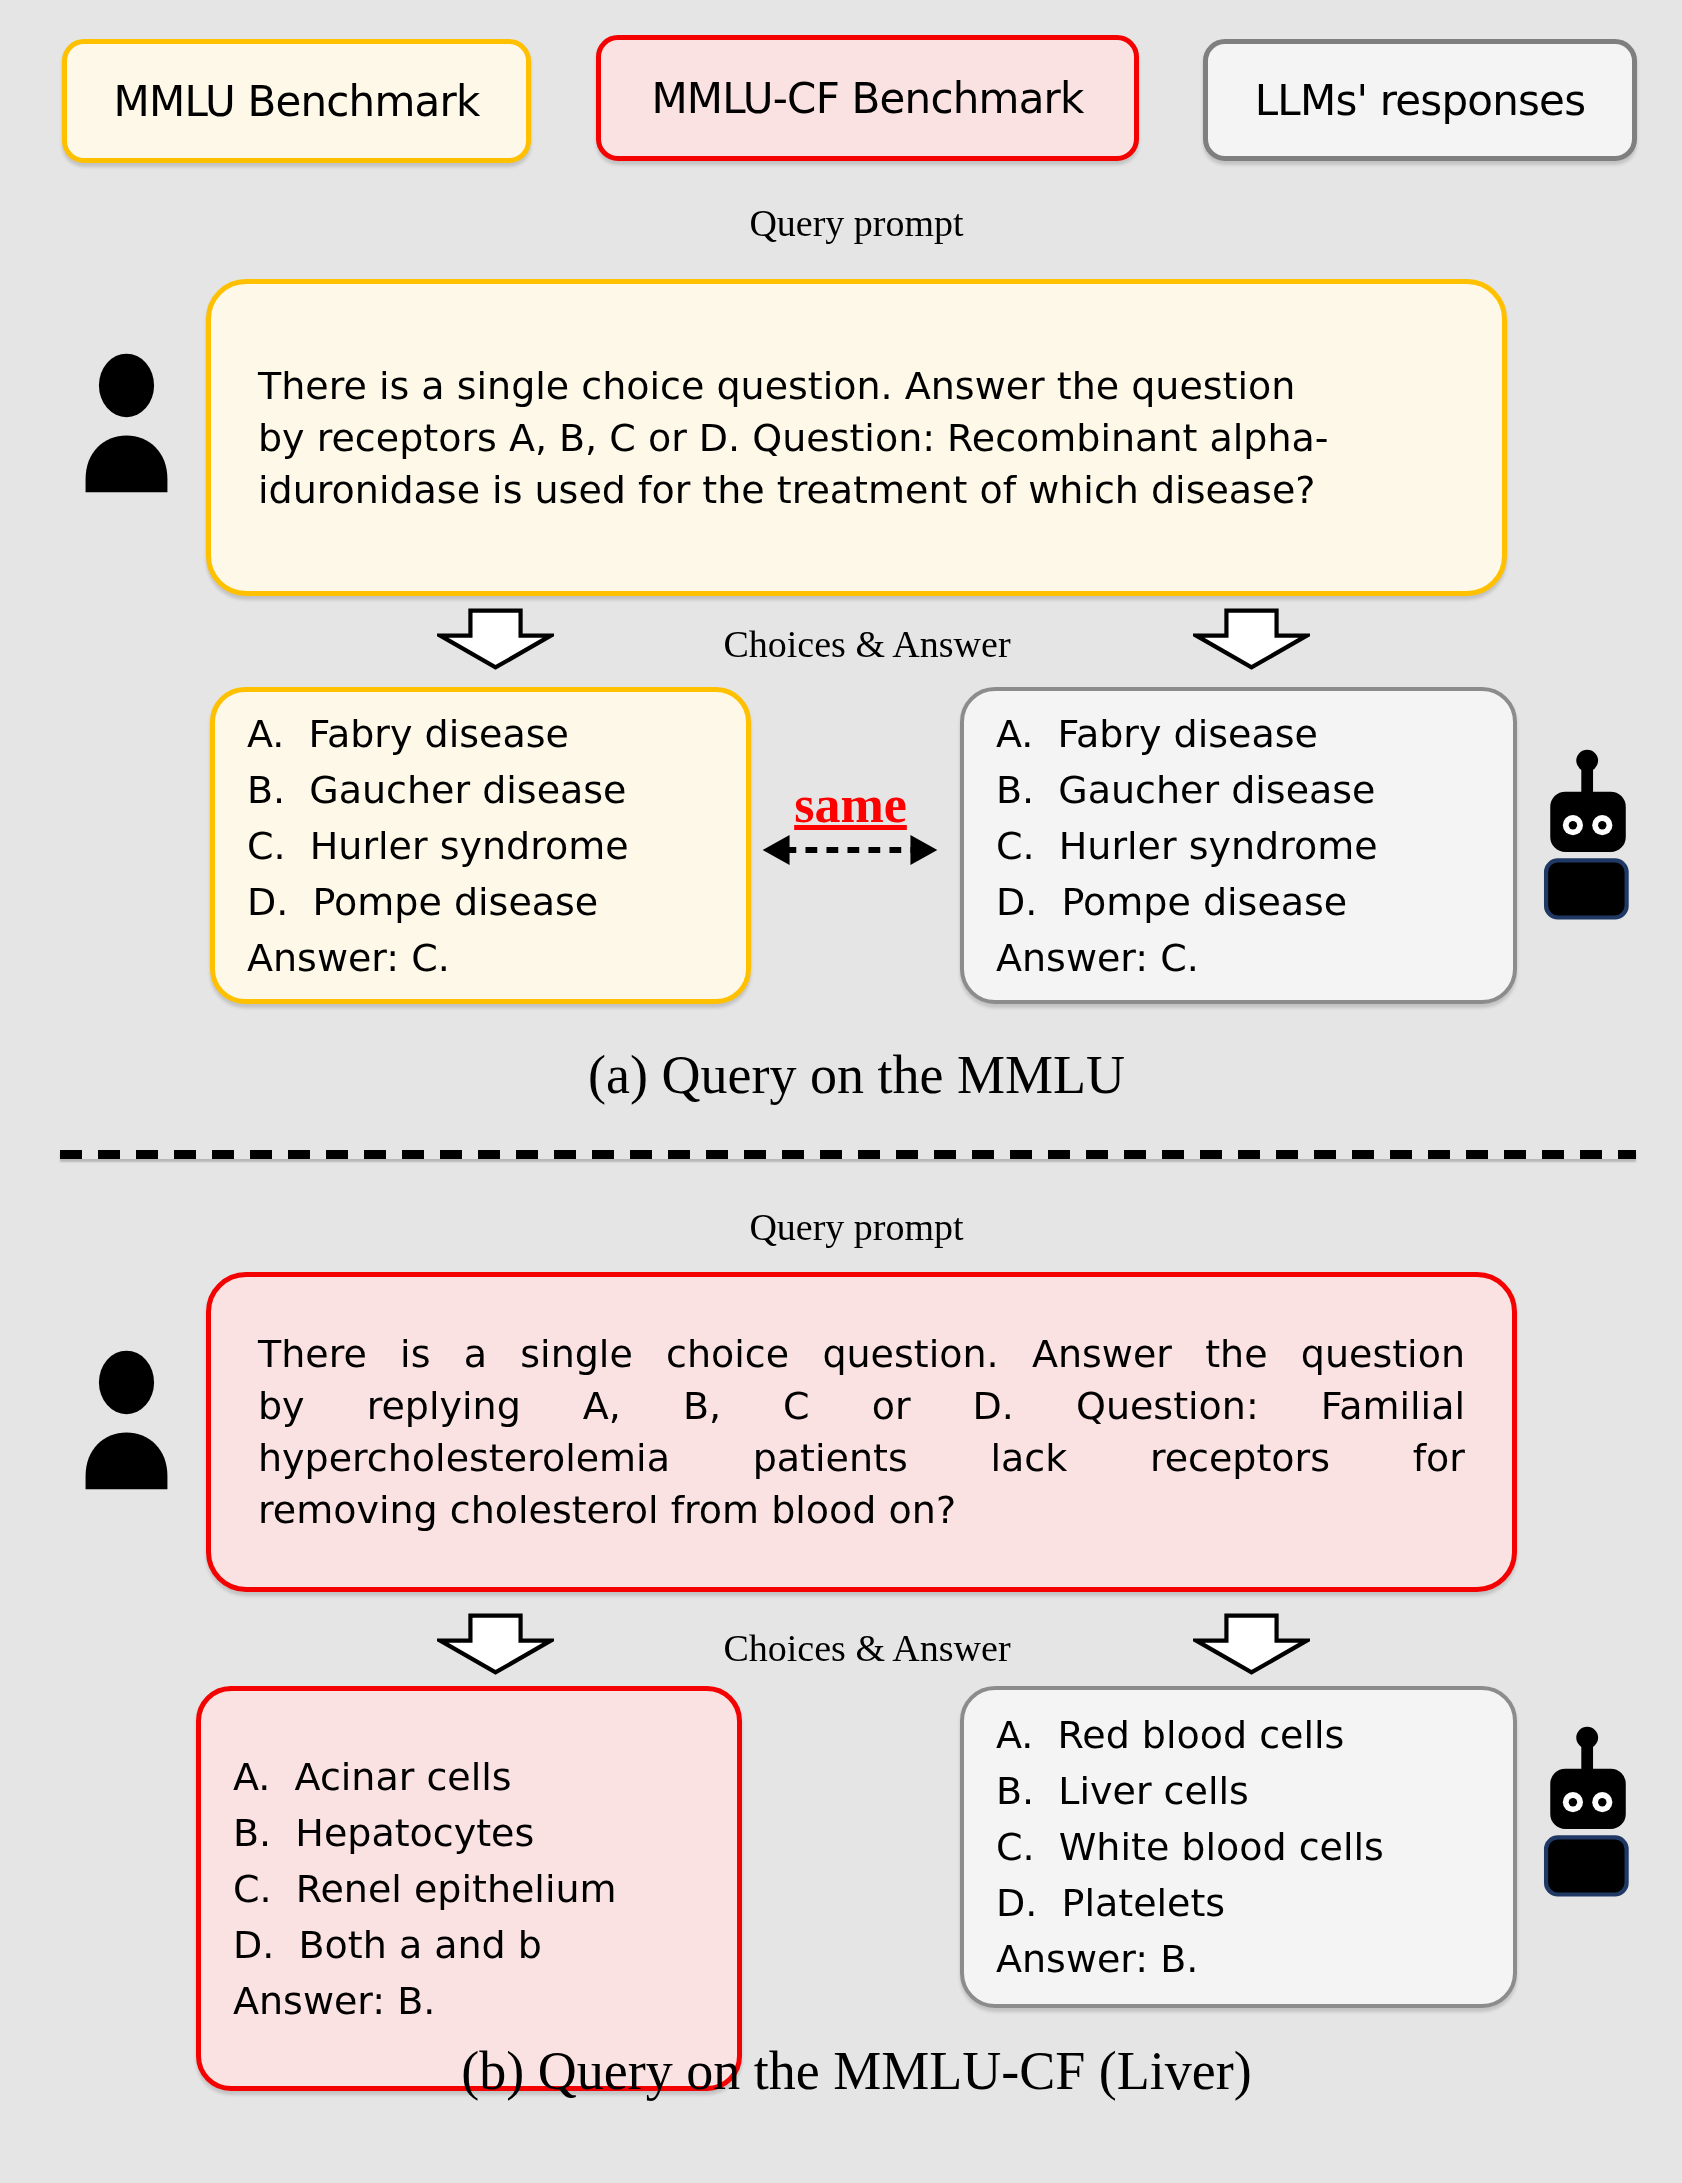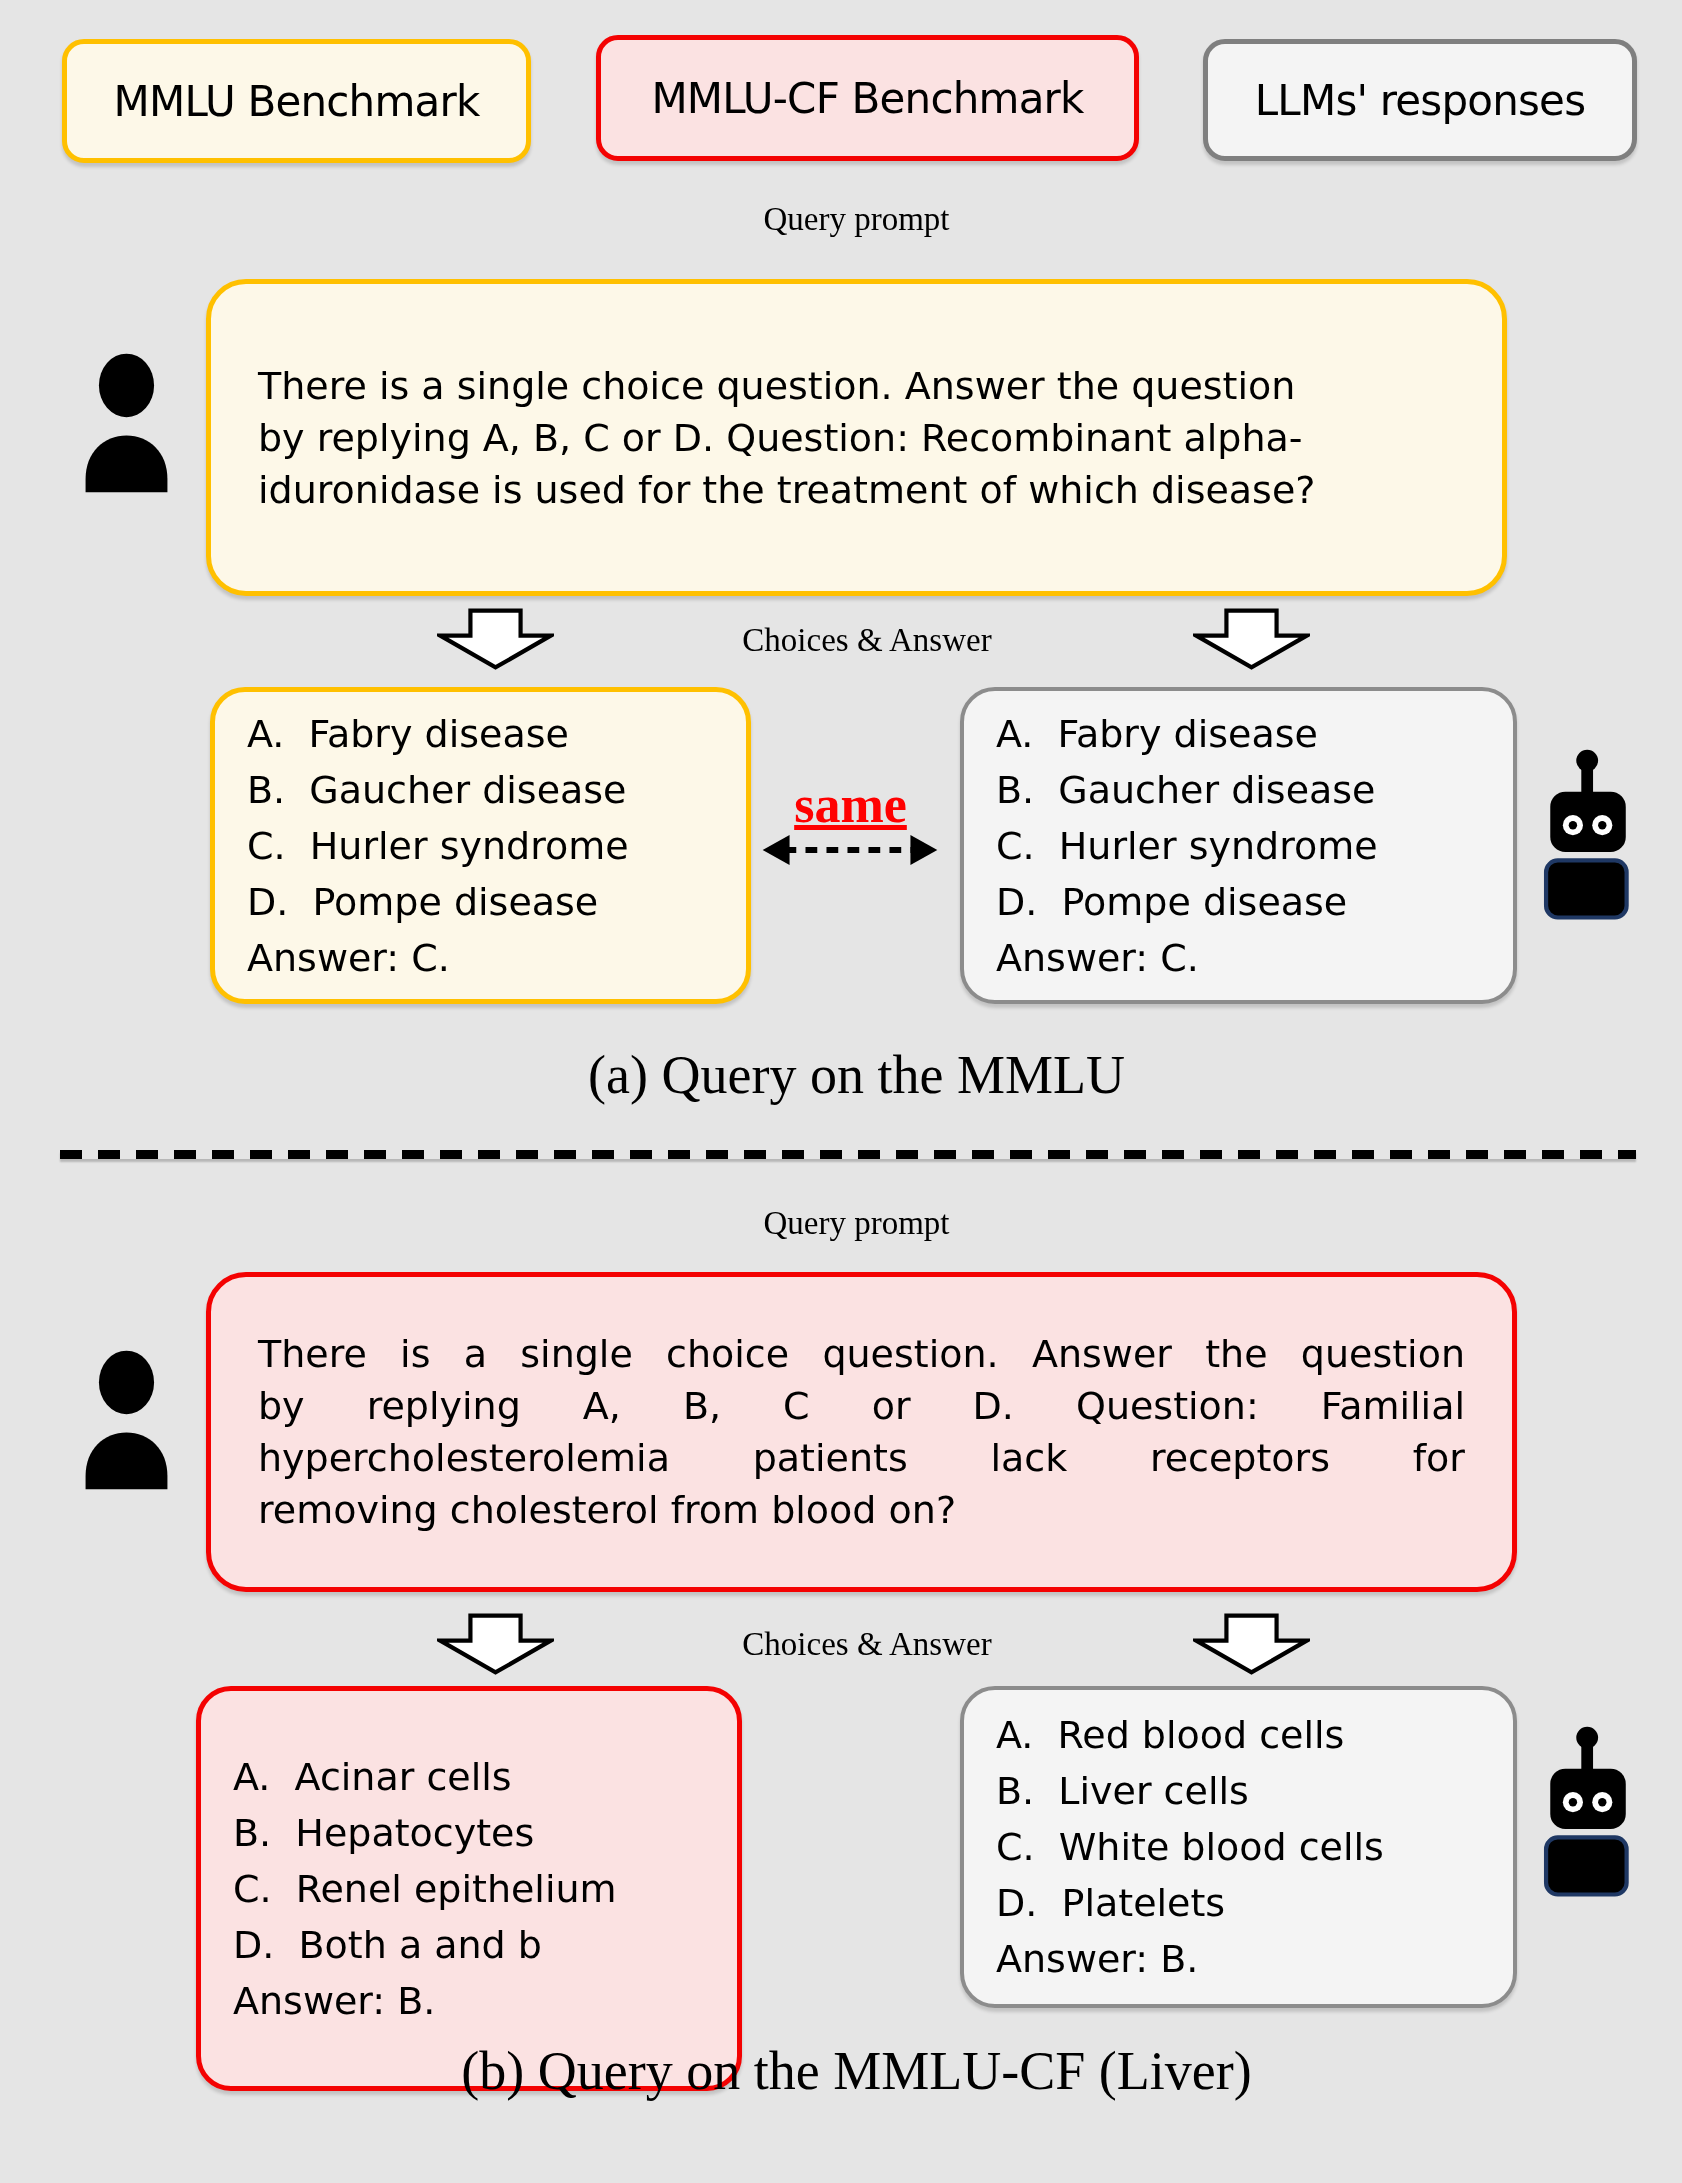--- a/index.html
+++ b/index.html
@@ -24,21 +24,21 @@
   }
   .qline{line-height:52px;white-space:pre-wrap;}
   .jl{text-align:justify;text-align-last:justify;}
   .choice-box{
     border-width:5px;border-radius:35px;display:flex;flex-direction:column;justify-content:center;
     padding:8.4px 15px 8.4px 32px;font-size:38px;
   }
   .cline{line-height:56px;white-space:pre-wrap;}
   .serif{font-family:"Liberation Serif",serif;}
   .center{text-align:center;}
-  .small-label{font-size:33px;}
+  .small-label{font-size:38px;}
   .caption{font-size:54px;}
   .same{font-size:52px;font-weight:bold;color:var(--samered);text-decoration:underline;}
   .divider{
     height:9.2px;
     background:repeating-linear-gradient(90deg,#000 0 22px,transparent 22px 38px);
     box-shadow:0 2.5px 1.7px rgba(0,0,0,.2);
   }
   svg{display:block;}
 </style>
 </head>
@@ -60,21 +60,21 @@
 
   <div class="abs" style="left:77px;top:352px;width:99px;height:142px">
     <svg width="99" height="142" viewBox="0 0 118 170">
       <ellipse cx="59" cy="40" rx="33" ry="38" fill="#000"></ellipse>
       <path d="M10 168 L10 152 C10 120 32 100 59 100 C86 100 108 120 108 152 L108 168 Z" fill="#000"></path>
     </svg>
   </div>
 
   <div class="abs rbox query-box gold-box" style="left:206px;top:279px;width:1301px;height:317px">
     <div class="qline">There is a single choice question. Answer the question</div>
-    <div class="qline">by replying A, B, C or D. Question: Recombinant alpha-</div>
+    <div class="qline">by receptors A, B, C or D. Question: Recombinant alpha-</div>
     <div class="qline">iduronidase is used for the treatment of which disease?</div>
   </div>
 
   <div class="abs" style="left:437px;top:608px">
     <svg width="117" height="62" viewBox="0 0 140 74">
       <polygon points="40,3 100,3 100,33 136,33 70,71 4,33 40,33" fill="#fff" stroke="#000" stroke-width="5"></polygon>
     </svg>
   </div>
   <div class="abs serif small-label center" style="left:582px;top:622px;width:570px">Choices &amp; Answer</div>
   <div class="abs" style="left:1193px;top:608px">

